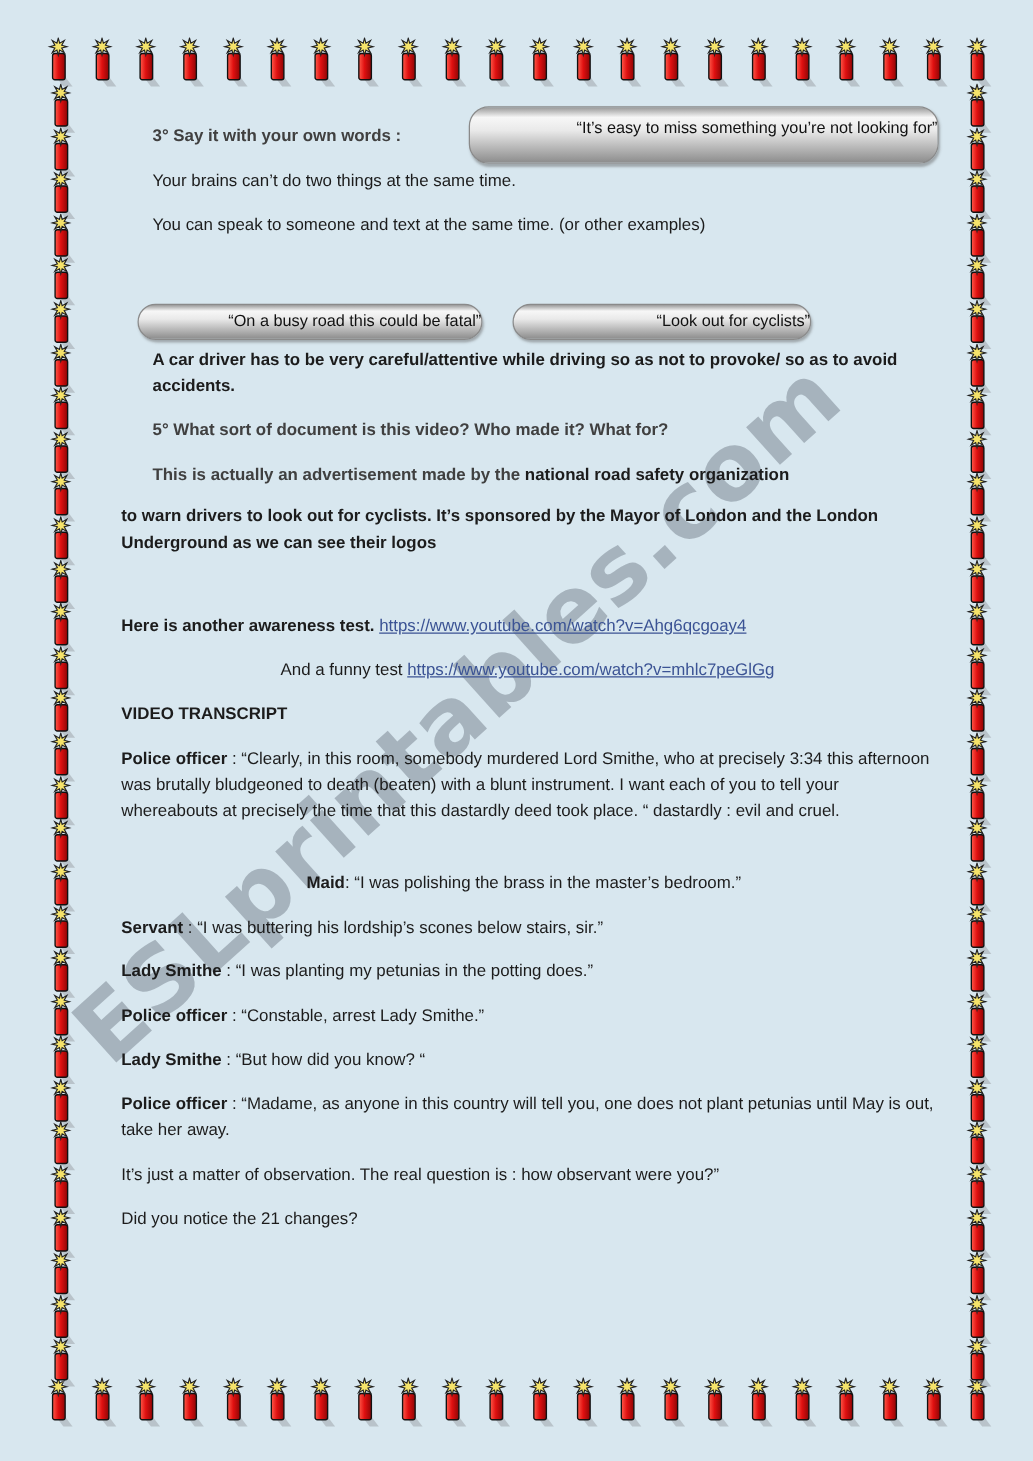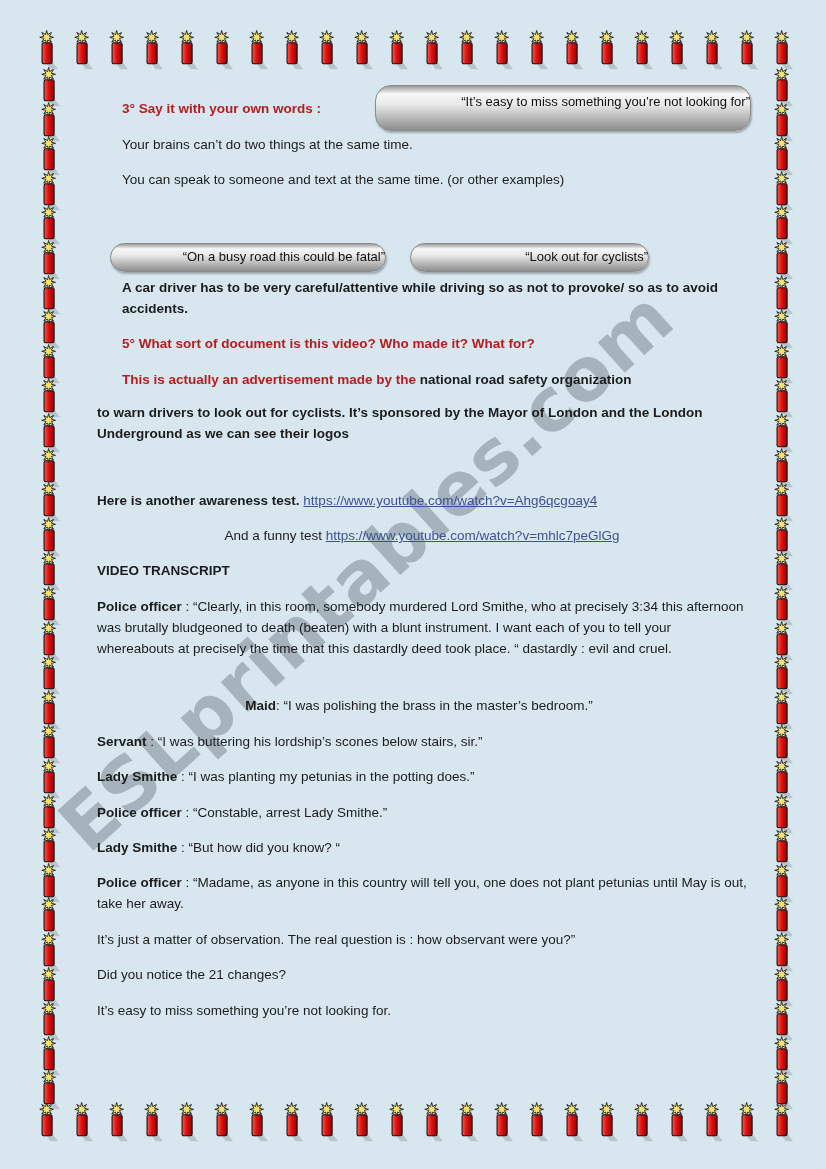--- a/index.html
+++ b/index.html
@@ -15,21 +15,21 @@
     transform:rotate(-42deg);transform-origin:0 100%;
     font-family:"DejaVu Sans",sans-serif;font-weight:700;
     font-size:74px;letter-spacing:1px;white-space:nowrap;
     color:rgba(120,133,143,0.52);pointer-events:none;
   }
   
   .fc{position:absolute;width:24px;height:42px;z-index:3;}
   
   .b{position:absolute;z-index:2;font-size:13.5px;line-height:21px;color:#1c1c1c;}
   .bold{font-weight:bold;}
-  .red{color:#b91c1c;font-weight:bold;}
+  .red{color:#404040;font-weight:bold;}
   .speaker{font-weight:bold;}
   a.lnk{color:#3b5394;text-decoration:underline;cursor:pointer;}
   
   .bubble{
     position:absolute;z-index:2;box-sizing:border-box;
     border:1px solid #8a8a8a;border-radius:16px;
     background:linear-gradient(180deg,#9a9a9a 0%,#f7f7f7 18%,#e9e9e9 42%,#b9b9b9 72%,#8d8d8d 100%);
     box-shadow:1px 2px 2px rgba(90,90,90,0.45);
     display:flex;justify-content:flex-end;
     font-size:13px;color:#111;text-align:center;
@@ -662,15 +662,14 @@
   </div>
   <div class="b p-t6">
     <span class="speaker">Lady Smithe</span><span> : “But how did you know? “</span>
   </div>
   <div class="b p-t7">
     <span class="speaker">Police officer</span><span> :  “Madame, as anyone in this country will tell you, one does not plant petunias until May is out, take her away.</span>
   </div>
 
   <div class="b p-obs">It’s just a matter of observation. The real question is : how observant were you?”</div>
   <div class="b p-changes">Did you notice the 21 changes?</div>
-  <div class="b p-easy">It’s easy to miss something you’re not looking for.</div>
 
 </div>
 
 </body></html>

